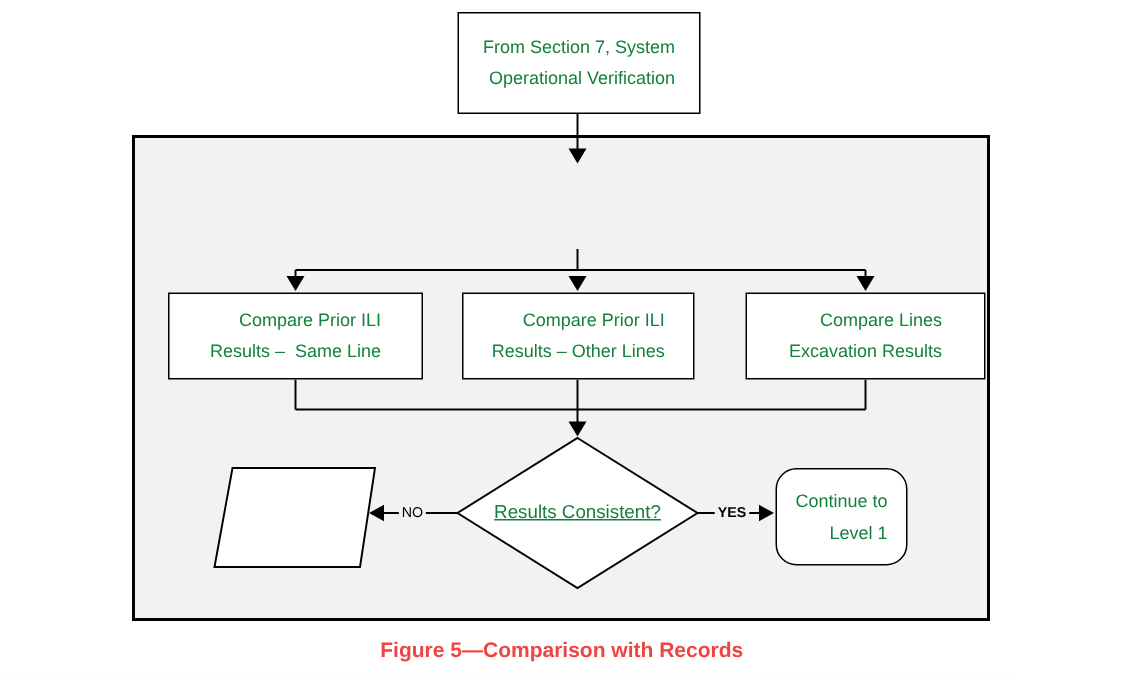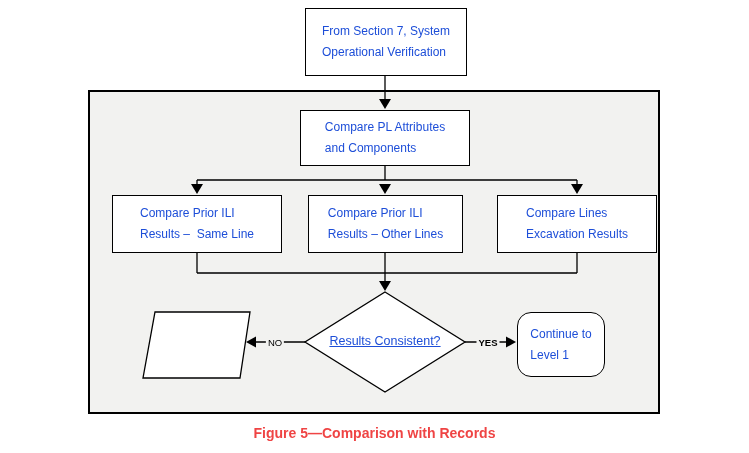--- a/index.html
+++ b/index.html
@@ -6,21 +6,21 @@
   body{font-family:"Liberation Sans","DejaVu Sans",sans-serif;}
   .stage{position:relative;width:749px;height:453px;background:#ffffff;overflow:hidden;}
   .container-box{
     position:absolute;left:88px;top:90px;width:572px;height:324px;
     background:#f2f2f0;border:2px solid #000;box-sizing:border-box;z-index:1;
   }
   .connectors{position:absolute;left:0;top:0;width:749px;height:453px;z-index:2;pointer-events:none;}
   .node{
     position:absolute;display:flex;align-items:center;justify-content:center;
     background:#ffffff;border:1.5px solid #000;box-sizing:border-box;
-    text-align:left;font-size:12px;line-height:1.75;color:#1d4ed8;z-index:3;
+    text-align:right;font-size:12px;line-height:1.75;color:#15803d;z-index:3;
     white-space:pre-wrap;
   }
   .node-plain{background:transparent;border:none;z-index:4;}
   .node-top{left:305px;top:8px;width:162px;height:68px;}
   .node-pl{left:300px;top:110px;width:170px;height:56px;}
   .node-b1{left:112px;top:195px;width:170px;height:58px;}
   .node-b2{left:308px;top:195px;width:155px;height:58px;}
   .node-b3{left:497px;top:195px;width:160px;height:58px;}
   .node-diamond{left:305px;top:292px;width:160px;height:100px;font-size:12.5px;text-decoration:underline;}
   .node-par{left:143px;top:312px;width:107px;height:66px;}
@@ -67,22 +67,20 @@
     </g>
 
     <polygon points="385,292 465,342 385,392 305,342" fill="#ffffff" stroke="#000" stroke-width="1.3"></polygon>
 
     <polygon points="155,312 250,312 240,378 143,378" fill="#ffffff" stroke="#000" stroke-width="1.3"></polygon>
   </svg>
 
   <div class="node node-top">From Section 7, System
 Operational Verification</div>
 
-  <div class="node node-pl">Compare PL Attributes
-and Components</div>
 
   <div class="node node-b1">Compare Prior ILI
 Results –  Same Line</div>
 
   <div class="node node-b2">Compare Prior ILI
 Results – Other Lines</div>
 
   <div class="node node-b3">Compare Lines
 Excavation Results</div>
 

